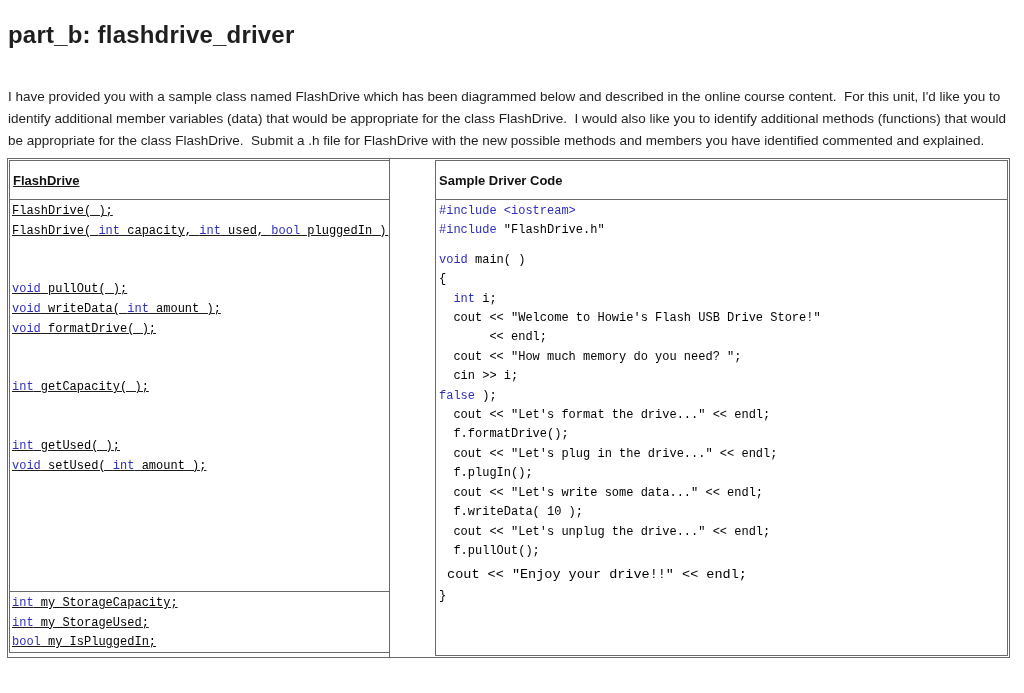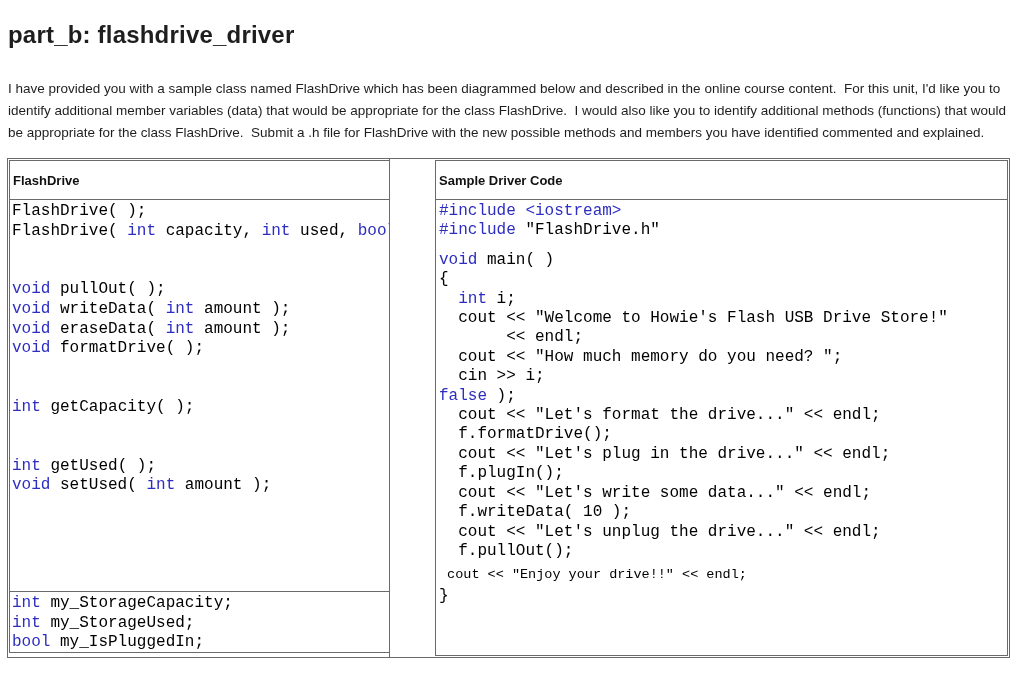--- a/index.html
+++ b/index.html
@@ -7,41 +7,41 @@
   html,body { margin:0; padding:0; }
   body {
     width:1024px; height:693px; background:#ffffff; position:relative;
     font-family:"Liberation Sans", sans-serif; color:var(--text); overflow:hidden;
   }
   .page-title {
     position:absolute; left:8px; top:5px; font-size:24px; font-weight:bold;
     color:var(--text); letter-spacing:0.2px;
   }
   .assignment-desc {
-    position:absolute; left:8px; top:64px; width:1014px;
+    position:absolute; left:8px; top:72px; width:1014px;
     font-size:13.5px; line-height:22px; color:var(--text); white-space:pre-wrap;
   }
   .panel {
     position:absolute; top:158px; background:#fff;
     border:1px solid var(--border); padding:1px;
   }
-  #left-panel  { left:7px;   width:396px; height:500px; }
+  #left-panel  { left:7px;   width:396px; height:500px;text-decoration:underline; }
   #right-panel { left:389px; width:621px; height:500px; display:flex; flex-direction:column;padding-left:45px; }
   .cell { border:1px solid var(--border); background:#fff; }
   .head {
     height:40px; display:flex; align-items:center; padding-left:3px;
     font-size:13px; font-weight:bold; color:#111;
   }
   .code { padding:2px 0 0 2px; overflow:hidden; }
   #class-methods-code { height:393px; margin-top:-1px; }
   #class-members-code { height:62px;  margin-top:-1px; }
   #driver-code { flex:1; margin-top:-1px; padding-left:3px; }
   .code-line {
     font-family:"Liberation Mono","DejaVu Sans Mono",monospace;
-    font-size:16px; line-height:19.6px; white-space:pre; color:#000;
+    font-size:12px; line-height:19.6px; white-space:pre; color:#000;
   }
   #driver-code .code-line { line-height:19.4px; }
   .code-line.big { font-size:13.5px; line-height:23px; padding:4px 0 2px 0; }
   .code-line.blank { height:19.6px; }
   .code-line.blank-sm { height:10px; }
   .kw { color:var(--kw); }
 </style>
 </head>
 <body>
 
@@ -51,21 +51,20 @@
 
 <div class="panel" id="left-panel">
   <div class="cell head">FlashDrive</div>
   <div class="cell code" id="class-methods-code">
       <div class="code-line"><span>FlashDrive( );</span></div>
       <div class="code-line"><span>FlashDrive( </span><span class="kw">int</span><span> capacity, </span><span class="kw">int</span><span> used, </span><span class="kw">bool</span><span> pluggedIn );</span></div>
       <div class="code-line blank"></div>
       <div class="code-line blank"></div>
       <div class="code-line"><span class="kw">void</span><span> pullOut( );</span></div>
       <div class="code-line"><span class="kw">void</span><span> writeData( </span><span class="kw">int</span><span> amount );</span></div>
-      <div class="code-line"><span class="kw">void</span><span> eraseData( </span><span class="kw">int</span><span> amount );</span></div>
       <div class="code-line"><span class="kw">void</span><span> formatDrive( );</span></div>
       <div class="code-line blank"></div>
       <div class="code-line blank"></div>
       <div class="code-line"><span class="kw">int</span><span> getCapacity( );</span></div>
       <div class="code-line blank"></div>
       <div class="code-line blank"></div>
       <div class="code-line"><span class="kw">int</span><span> getUsed( );</span></div>
       <div class="code-line"><span class="kw">void</span><span> setUsed( </span><span class="kw">int</span><span> amount );</span></div>
       <div class="code-line blank"></div>
       <div class="code-line blank"></div>

